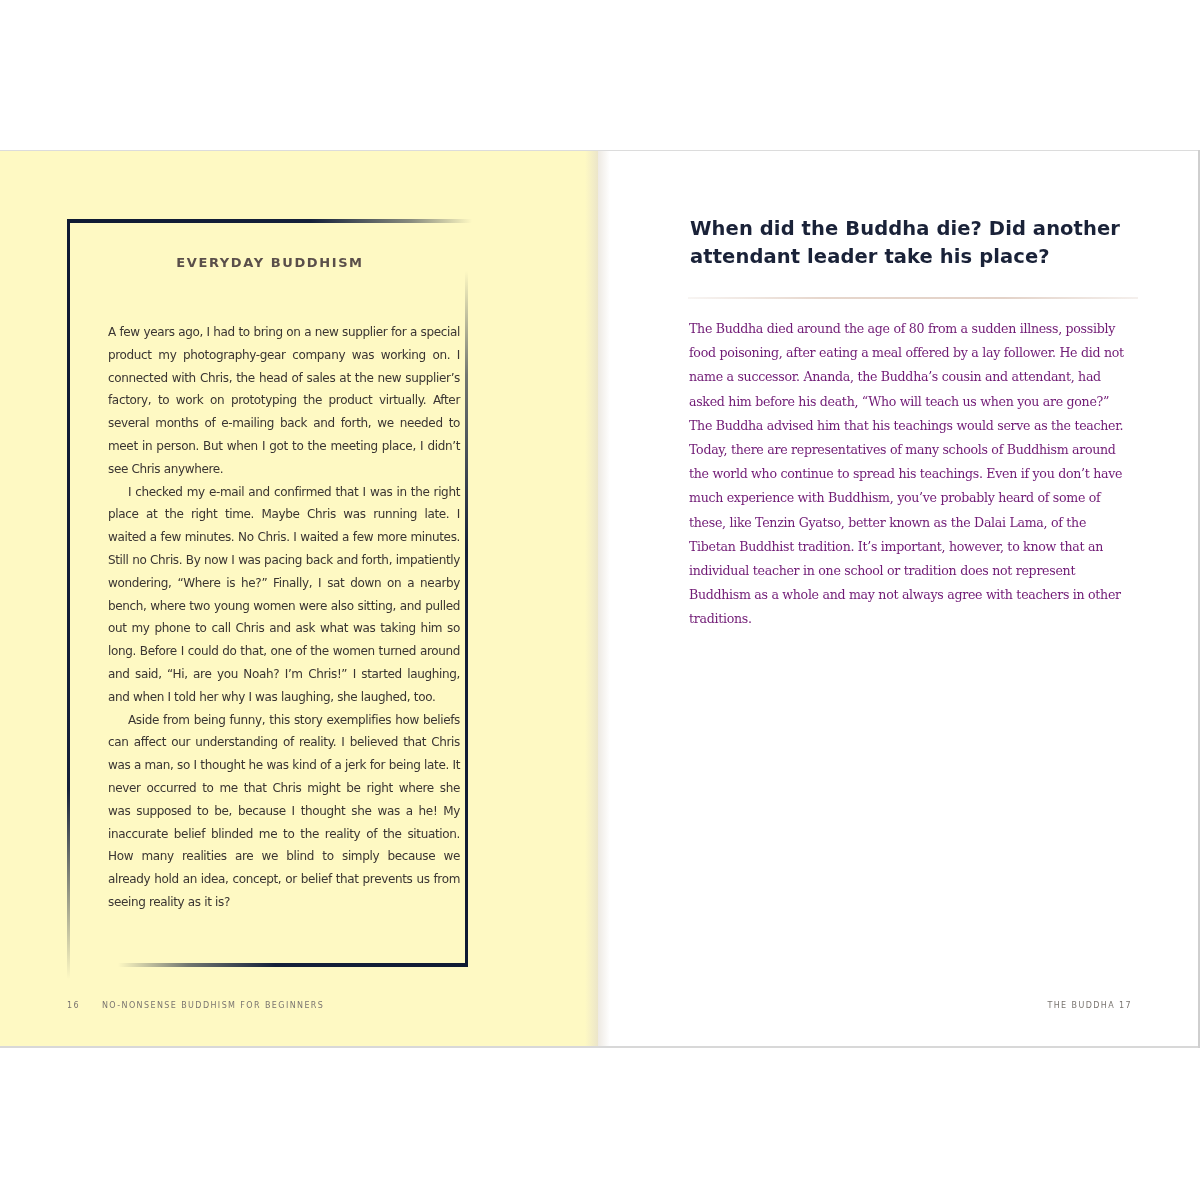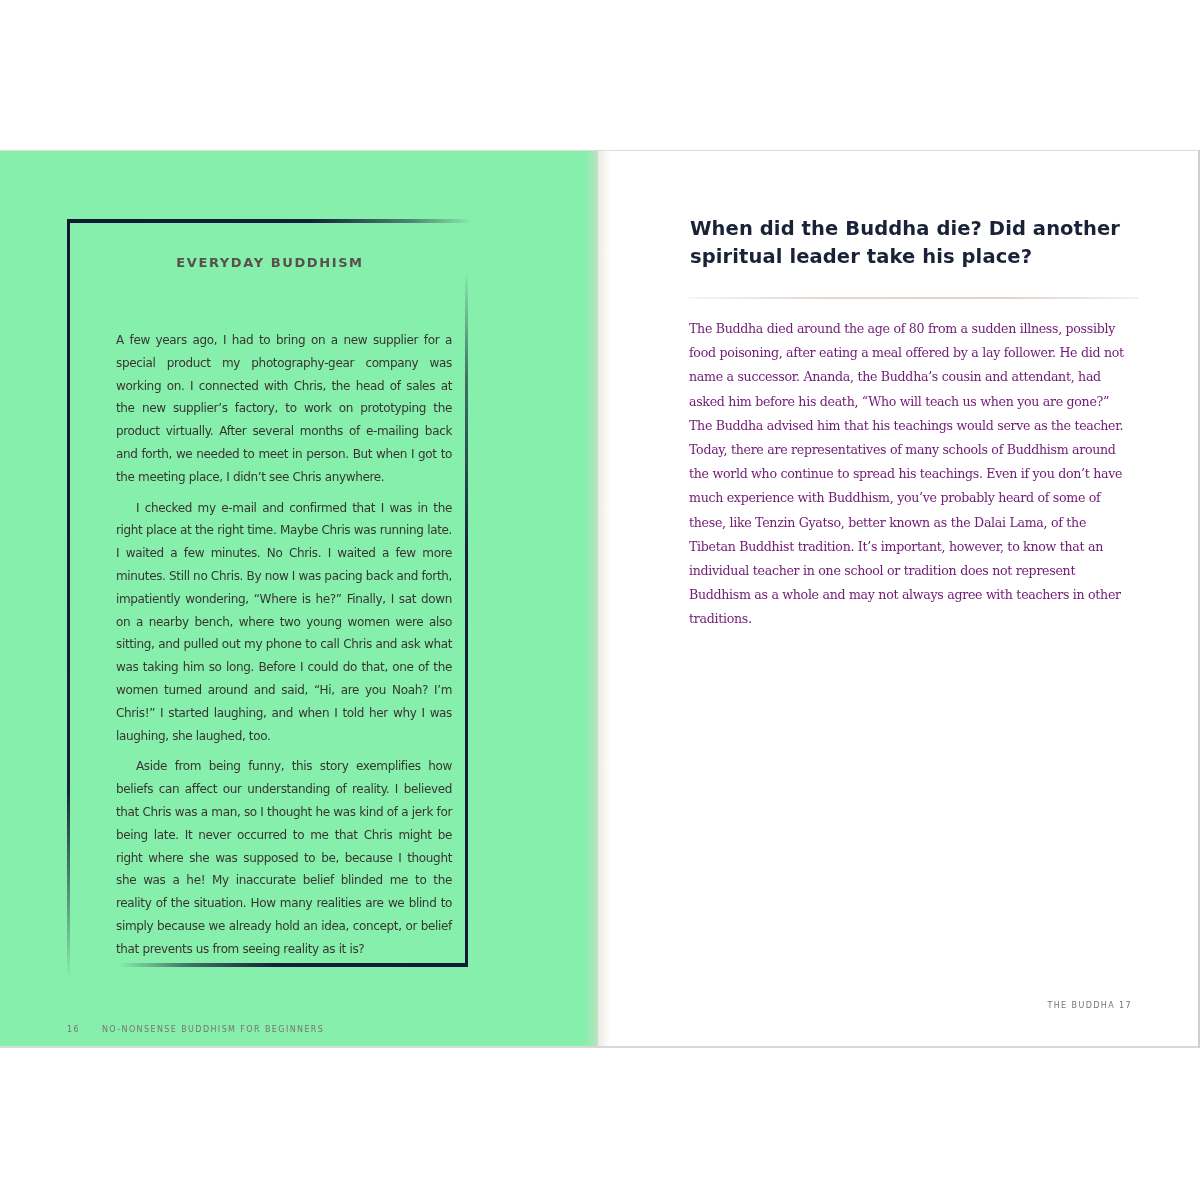--- a/index.html
+++ b/index.html
@@ -11,21 +11,21 @@
       position: absolute; left: 0; top: 150px; width: 1200px; height: 898px;
       border-top: 1px solid #dcdcdc; border-bottom: 2px solid #d8d8d8;
       box-sizing: border-box;
     }
     .spread-right-edge {
       position: absolute; right: 0; top: 150px; width: 2px; height: 898px;
       background: #cfcfcf;
     }
     .page-left {
       position: absolute; left: 0; top: 0; width: 598px; height: 100%;
-      background: #86efac;
+      background: #fef9c3;
     }
     .gutter-shadow {
       position: absolute; left: 585px; top: 0; width: 25px; height: 100%;
       background: linear-gradient(to right, rgba(230,222,210,0.0), rgba(225,218,206,0.6) 50%, rgba(255,255,255,0));
     }
     .page-right {
       position: absolute; left: 598px; top: 0; width: 600px; height: 100%;
       background: #ffffff;
     }
 
@@ -55,25 +55,25 @@
     .sidebar-title {
       position: absolute; left: 80px; top: 128px; width: 380px; text-align: center;
       font-family: "DejaVu Sans", sans-serif; font-size: 22px; font-weight: 600;
       color: #3a1616; letter-spacing: 0.2px;
     }
     .sidebar-body {
       position: absolute; left: 108px; top: 170px; width: 352px;
       font-family: "DejaVu Sans", sans-serif; font-size: 12px; line-height: 22.8px;
       color: #3a3532; letter-spacing: -0.35px;
     }
-    .sidebar-body p { margin: 8px; text-align: justify; }
+    .sidebar-body p { margin: 0; text-align: justify; }
     .sidebar-body p.indent { text-indent: 20px; }
 
     .folio-left {
-      position: absolute; left: 67px; top: 874px;
+      position: absolute; left: 67px; top: 850px;
       font-family: "DejaVu Sans", sans-serif; font-size: 8px; letter-spacing: 1.4px;
       color: #7a7570;
     }
     .folio-left .num { margin-right: 18px; }
 
     
     .question {
       position: absolute; left: 92px; top: 64px; width: 480px;
       font-family: "DejaVu Sans", sans-serif; font-weight: bold; font-size: 19.5px;
       line-height: 28px; color: #1a2238; letter-spacing: 0.1px;
@@ -113,21 +113,21 @@
       <p class="indent">Aside from being funny, this story exemplifies how beliefs can affect our understanding of reality. I believed that Chris was a man, so I thought he was kind of a jerk for being late. It never occurred to me that Chris might be right where she was supposed to be, because I thought she was a he! My inaccurate belief blinded me to the reality of the situation. How many realities are we blind to simply because we already hold an idea, concept, or belief that prevents us from seeing reality as it is?</p>
     </div>
 
     <div class="folio-left">
       <span class="num">16</span>
       <span>NO-NONSENSE BUDDHISM FOR BEGINNERS</span>
     </div>
   </div>
 
   <div class="page-right">
-    <div class="question">When did the Buddha die? Did another spiritual leader take his place?</div>
+    <div class="question">When did the Buddha die? Did another attendant leader take his place?</div>
     <div class="rule"></div>
     <div class="answer">
       <p>The Buddha died around the age of 80 from a sudden illness, possibly food poisoning, after eating a meal offered by a lay follower. He did not name a successor. Ananda, the Buddha’s cousin and attendant, had asked him before his death, “Who will teach us when you are gone?” The Buddha advised him that his teachings would serve as the teacher. Today, there are representatives of many schools of Buddhism around the world who continue to spread his teachings. Even if you don’t have much experience with Buddhism, you’ve probably heard of some of these, like Tenzin Gyatso, better known as the Dalai Lama, of the Tibetan Buddhist tradition. It’s important, however, to know that an individual teacher in one school or tradition does not represent Buddhism as a whole and may not always agree with teachers in other traditions.</p>
     </div>
     <div class="folio-right">
       <span>THE BUDDHA</span>
       <span class="num">17</span>
     </div>
   </div>
 

